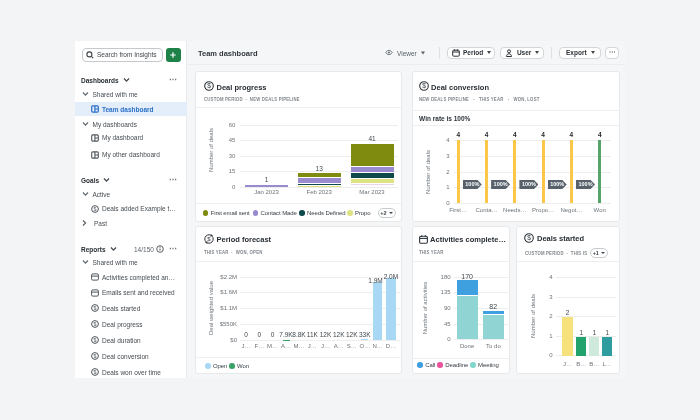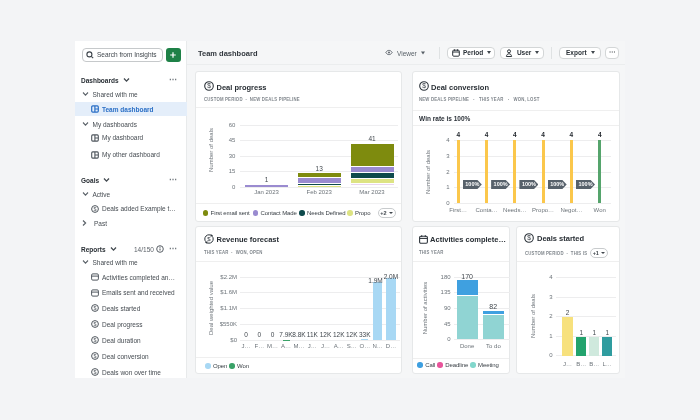--- a/index.html
+++ b/index.html
@@ -163,21 +163,21 @@
 
   <div class="card" style="left:120px;top:184.7px;width:207px;height:148.6px;">
     <svg style="position:absolute;left:7.5px;top:7.5px;" width="10" height="10" viewBox="0 0 10 10">
         <circle cx="5" cy="5" r="4.2" fill="none" stroke="#2e353c" stroke-width="1"></circle>
         <rect x="6.4" y="-0.2" width="2.8" height="2.4" fill="#fff"></rect>
         <rect x="0.8" y="7.8" width="2.8" height="2.4" fill="#fff"></rect>
         <path d="M6.5 0.1l2.6 1.5-2.6 1.2z" fill="#2e353c"></path>
         <path d="M3.5 9.9L0.9 8.4l2.6-1.2z" fill="#2e353c"></path>
         <text font-family="Liberation Sans, sans-serif" x="5" y="7.2" font-size="6" text-anchor="middle" fill="#2e353c">$</text>
       </svg>
-    <div class="ctitle" style="left:20.5px;top:12.6px;">Revenue forecast</div>
+    <div class="ctitle" style="left:20.5px;top:12.6px;">Period forecast</div>
     <div class="caps" style="left:8px;top:25.6px;">THIS YEAR&nbsp; · &nbsp;WON, OPEN</div>
     <div class="sep" style="top:34.8px;"></div>
     <div class="ylab" style="left:14.5px;top:81px;">Deal weighted value</div>
     <div class="tick" style="left:13px;top:49.9px;width:28px;">$2.2M</div>
     <div class="tick" style="left:13px;top:65.8px;width:28px;">$1.6M</div>
     <div class="tick" style="left:13px;top:81.8px;width:28px;">$1.1M</div>
     <div class="tick" style="left:13px;top:97.7px;width:28px;">$550K</div>
     <div class="tick" style="left:13px;top:113.6px;width:28px;">$0</div>
     <div class="grid" style="left:44px;width:160px;top:49.9px;"></div>
     <div class="grid" style="left:44px;width:160px;top:65.8px;"></div>

